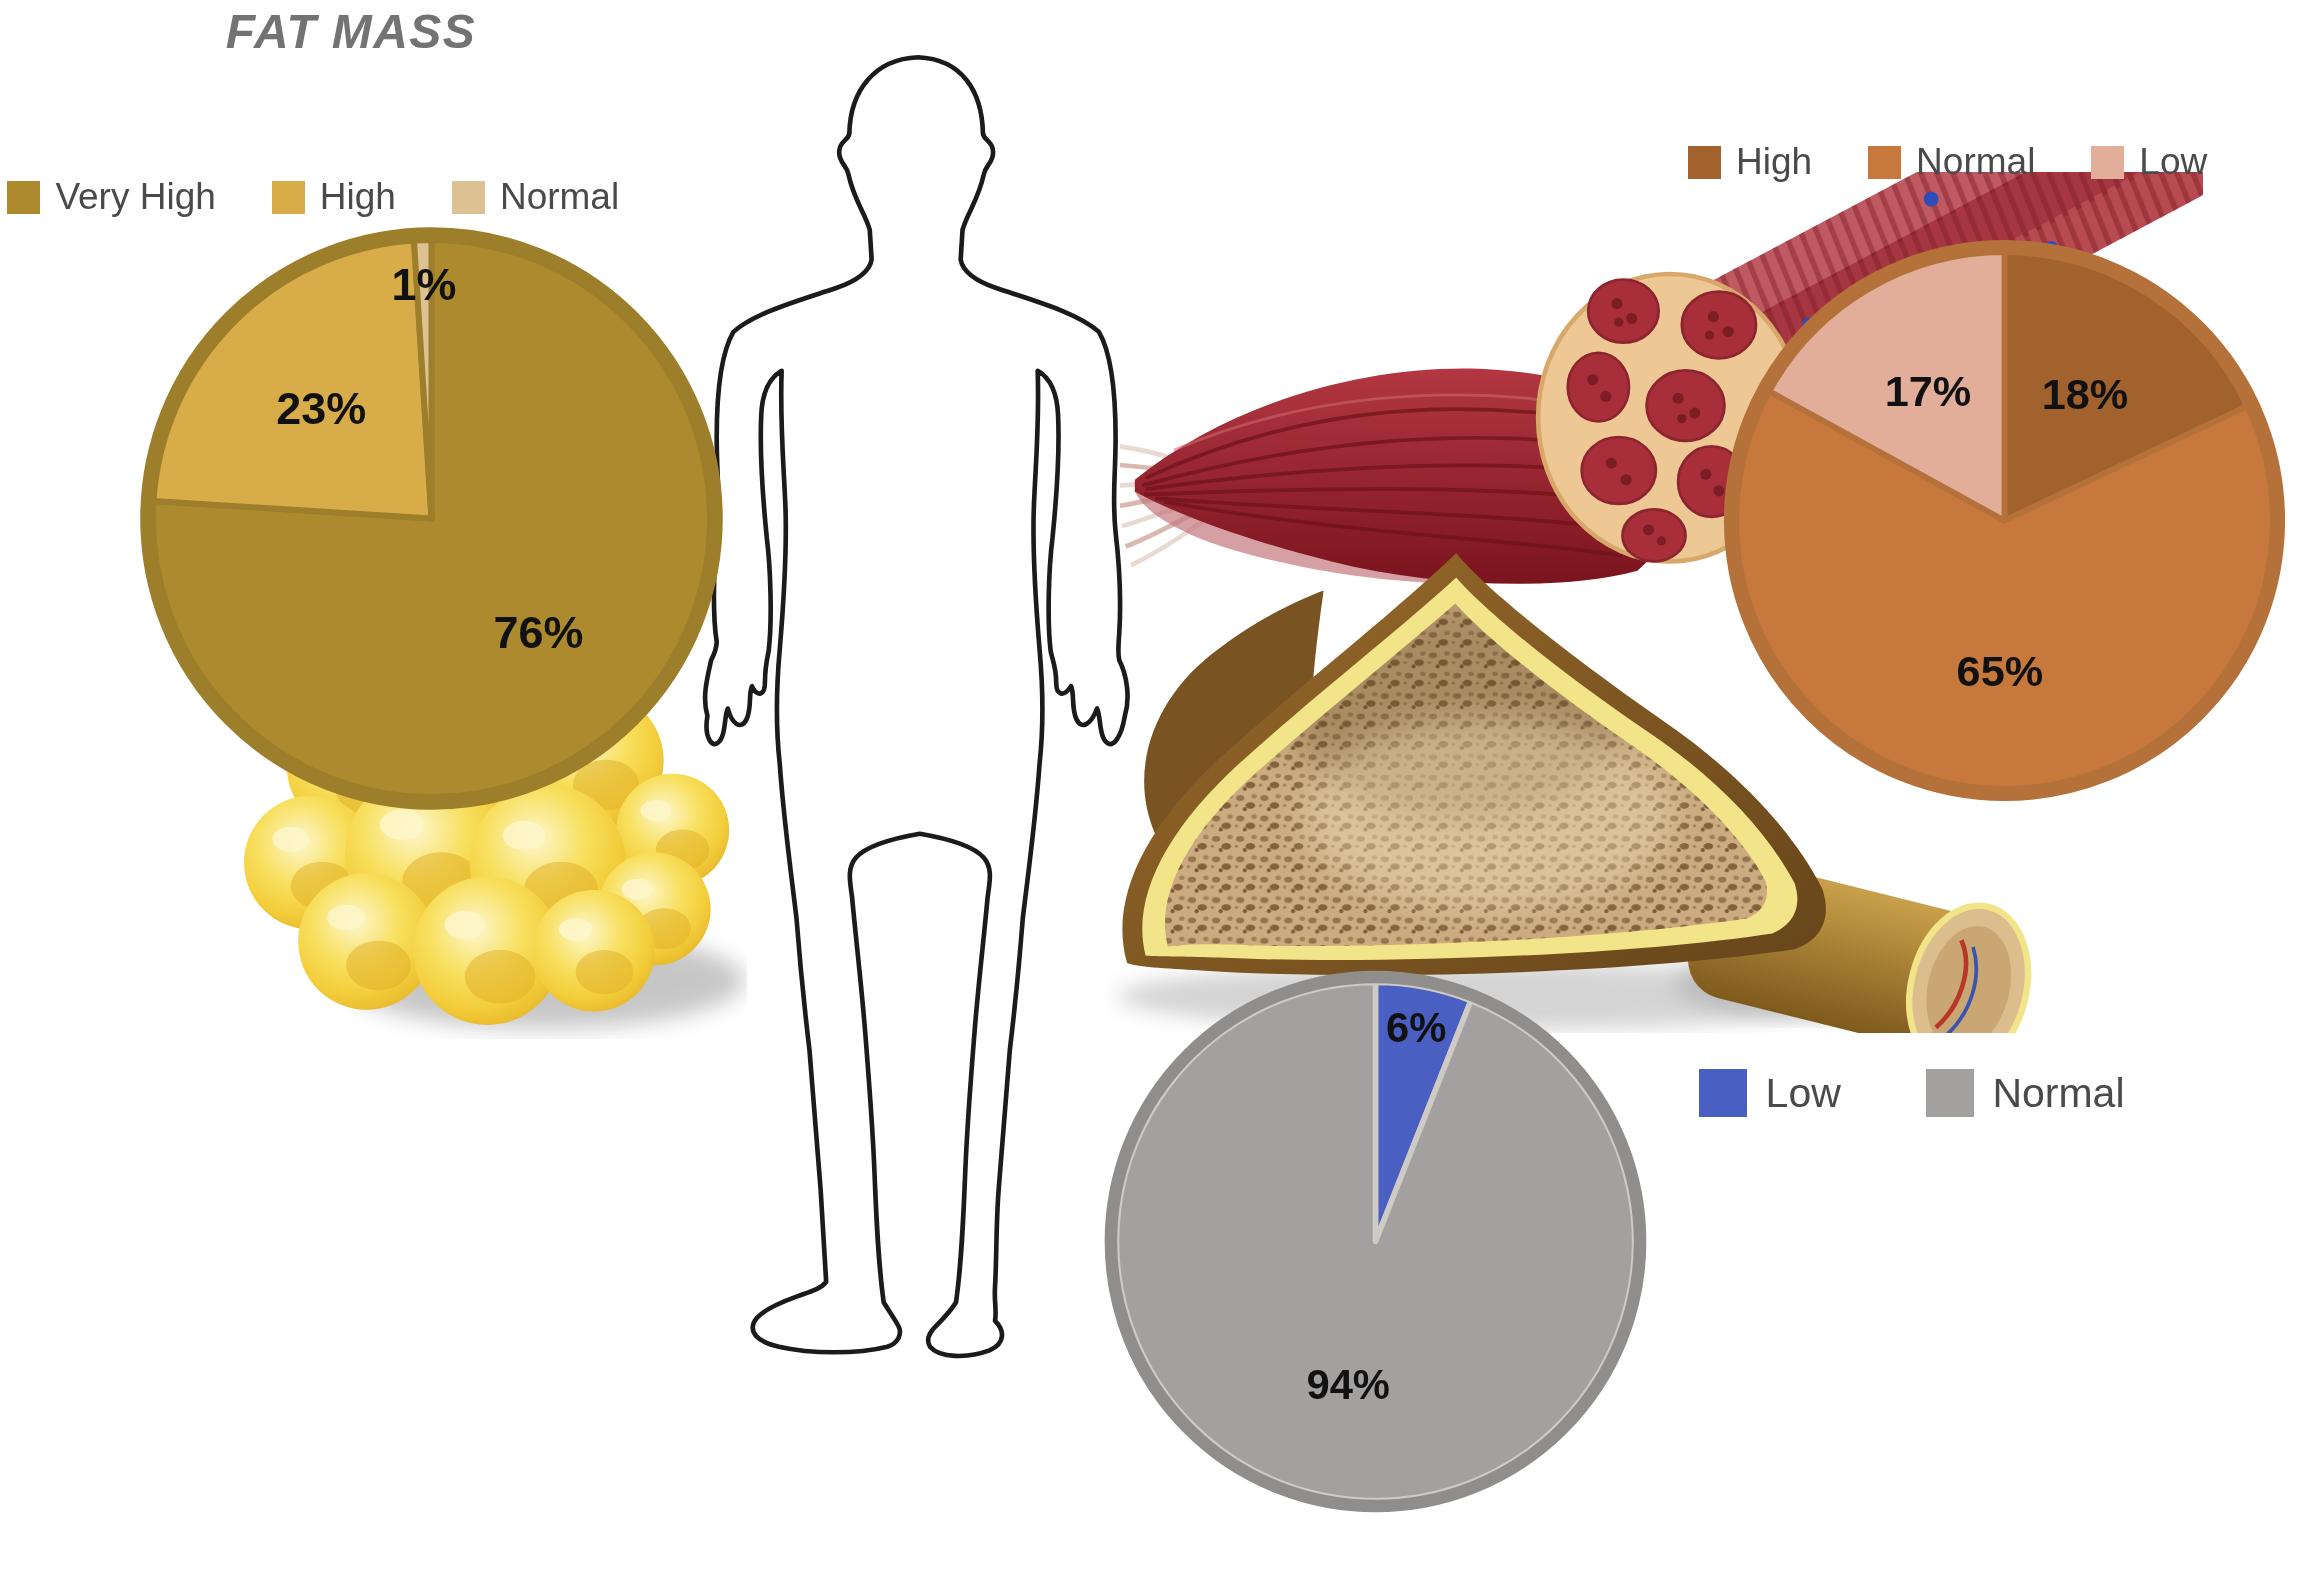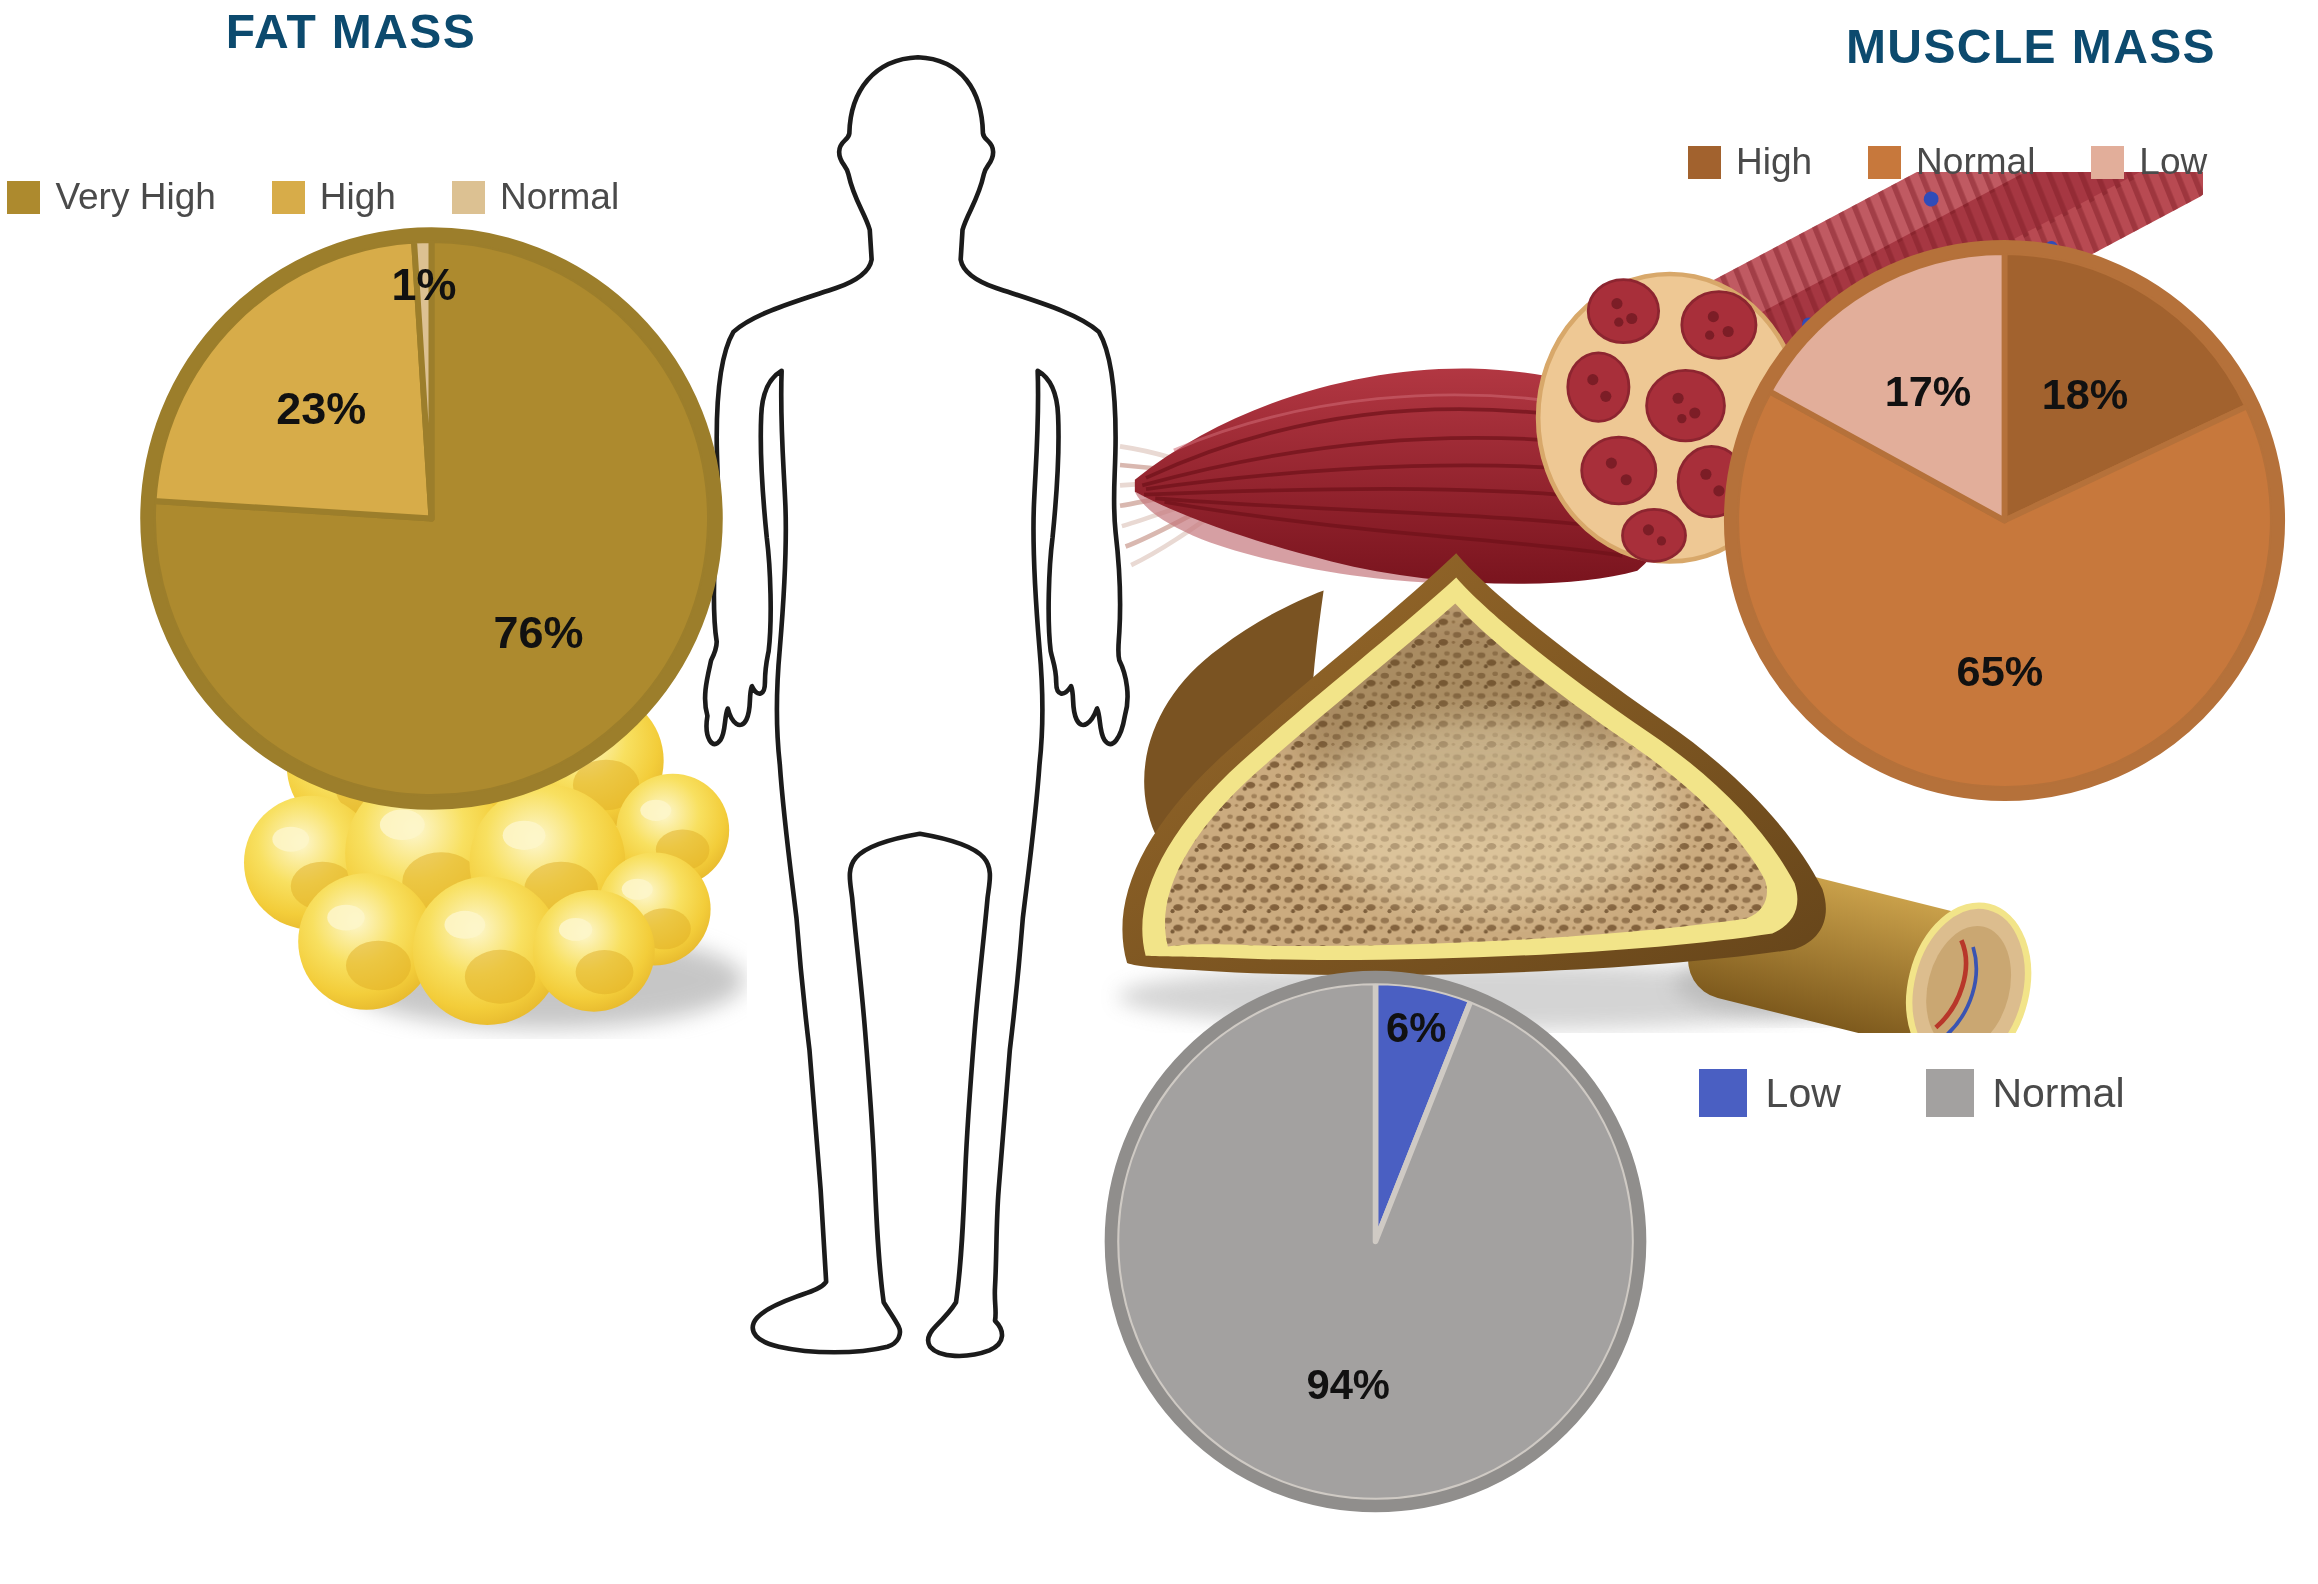--- a/index.html
+++ b/index.html
@@ -8,21 +8,21 @@
   .art{position:absolute;}
   #art-fat-cells{left:218px;top:663px;width:529px;height:376px;}
   #art-muscle{left:1118px;top:172px;width:1085px;height:445px;}
   #art-bone{left:1090px;top:527px;width:992px;height:506px;}
   #art-body{left:700px;top:48px;width:436px;height:1321px;}
   .pie-wrap{position:absolute;}
   .pie-wrap svg{width:100%;height:100%;display:block;overflow:visible;}
   #pie-fat{left:132px;top:219px;width:599px;height:599px;}
   #pie-muscle{left:1716px;top:232px;width:577px;height:577px;}
   #pie-lean{left:1097px;top:963px;width:557px;height:557px;}
-  .pie-title{position:absolute;font-weight:700;font-size:48px;color:#0c4a6e;transform:translateX(-50%);letter-spacing:1.4px;white-space:nowrap;}
+  .pie-title{position:absolute;font-weight:700;font-size:48px;color:#737373;transform:translateX(-50%);letter-spacing:1.4px;white-space:nowrap;font-style:italic;}
   #title-fat{left:351px;top:3.7px;}
   #title-muscle{left:2031px;top:18.6px;}
   #title-lean{left:1362px;top:1516px;}
   .legend{position:absolute;display:flex;align-items:center;color:#4a4a4a;}
   .legend .item{display:flex;align-items:center;}
   .legend .sw{display:inline-block;flex:none;}
   .legend-small{font-size:37px;}
   .legend-small .sw{width:33px;height:33px;margin-right:15px;}
   .legend-small .item{margin-right:56px;}
   .legend-big{font-size:41px;}
@@ -309,21 +309,20 @@
     <svg viewBox="0 0 200 200">
         <path d="M 100 100 L 100.00 7.00 A 93 93 0 0 1 134.24 13.53 Z" fill="#4a5fc2" stroke="#cfcac4" stroke-width="2" stroke-linejoin="round"></path>
         <path d="M 100 100 L 134.24 13.53 A 93 93 0 1 1 100.00 7.00 Z" fill="#a3a1a0" stroke="#cfcac4" stroke-width="2" stroke-linejoin="round"></path>
         <circle cx="100" cy="100" r="95" fill="none" stroke="#908e8c" stroke-width="4.5"></circle>
         <text x="114.6" y="28.5" text-anchor="middle" font-size="15" fill="#111111" class="pct">6%</text>
         <text x="90.2" y="156.4" text-anchor="middle" font-size="15" fill="#111111" class="pct">94%</text>
       </svg>
   </div>
 
   <div id="title-fat" class="pie-title">FAT MASS</div>
-  <div id="title-muscle" class="pie-title">MUSCLE MASS</div>
 
   <div id="legend-fat" class="legend legend-small">
       <span class="item">
         <span class="sw" style="background: rgb(173, 138, 46);"></span>
         <span class="lb">Very High</span>
       </span>
       <span class="item">
         <span class="sw" style="background: rgb(215, 172, 73);"></span>
         <span class="lb">High</span>
       </span>

